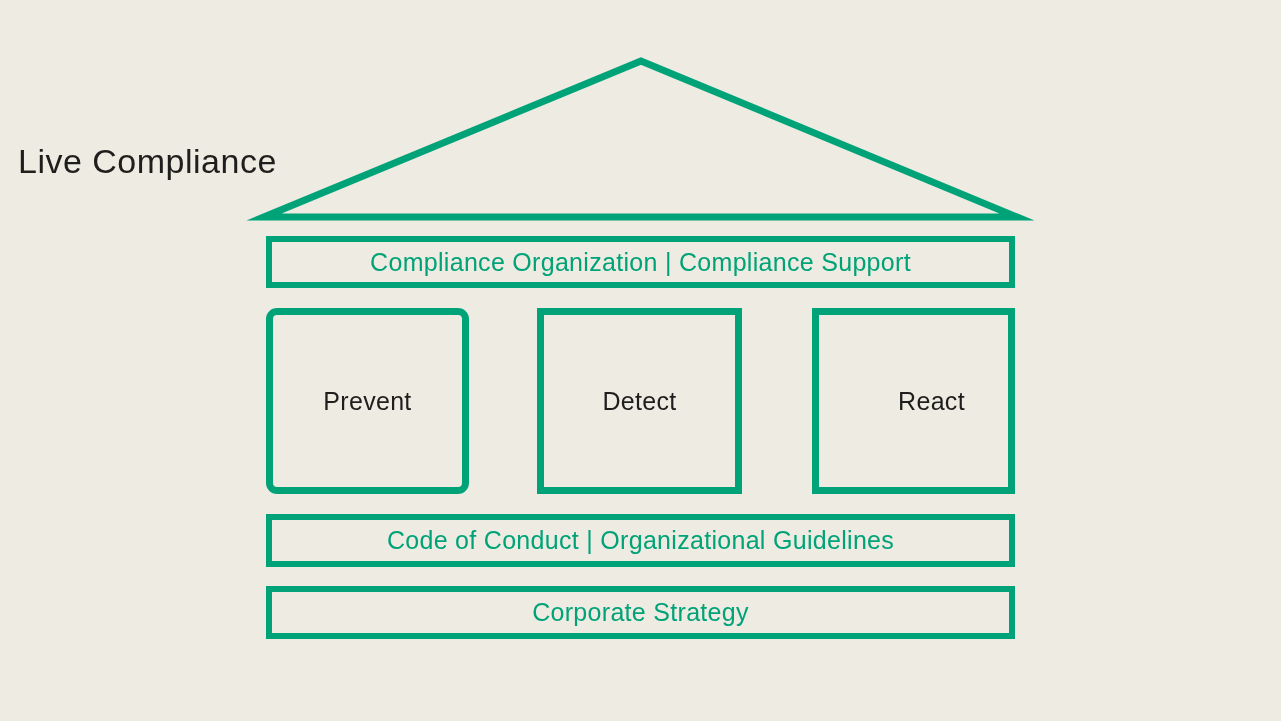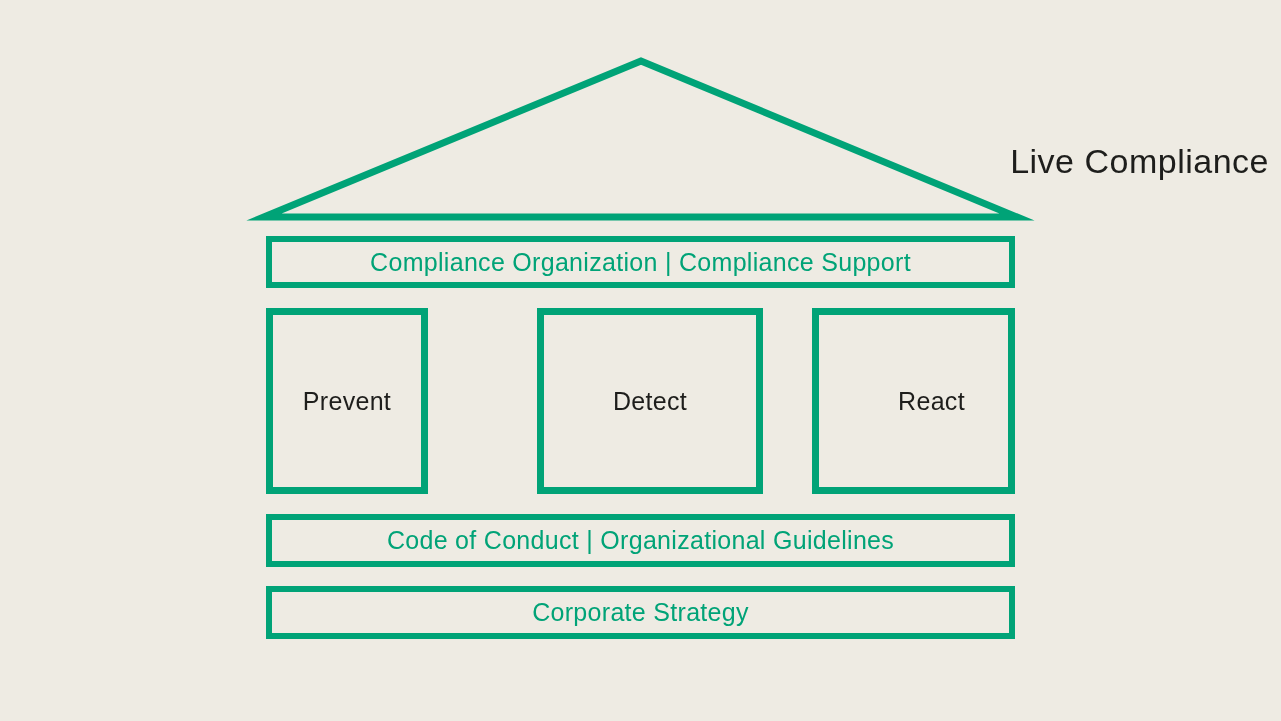--- a/index.html
+++ b/index.html
@@ -29,21 +29,21 @@
     fill: none;
     stroke: var(--accent);
     stroke-width: 7;
     stroke-linejoin: miter;
     stroke-miterlimit: 12;
   }
   .roof-label {
     position: absolute;
     left: 0; right: 12px;
     top: 142px;
-    text-align: right;
+    text-align: left;
     font-size: 34px;
     letter-spacing: 0.5px;
     color: var(--text-dark);
     padding-left: 18px;
   }
   .bar {
     position: absolute;
     left: 266px;
     width: 749px;
     height: 52px;
@@ -64,22 +64,22 @@
     top: 308px;
     height: 186px;
     border: 7px solid var(--accent);
     display: flex;
     align-items: center;
     justify-content: center;
     color: var(--text-dark);
     font-size: 25px;
     letter-spacing: 0.3px;
   }
-  .pillar-1 { left: 266px; width: 162px; }
-  .pillar-2 { left: 537px; width: 226px; }
+  .pillar-1 { left: 266px; width: 203px; border-radius: 11px; }
+  .pillar-2 { left: 537px; width: 205px; }
   .pillar-3 { left: 812px; width: 203px; padding-left: 36px; }
 </style>
 </head>
 <body>
 
 <div class="canvas">
 
   <svg class="roof-svg" viewBox="0 0 1281 721" xmlns="http://www.w3.org/2000/svg">
     <polygon points="641,61 264,217 1017,217"></polygon>
   </svg>

